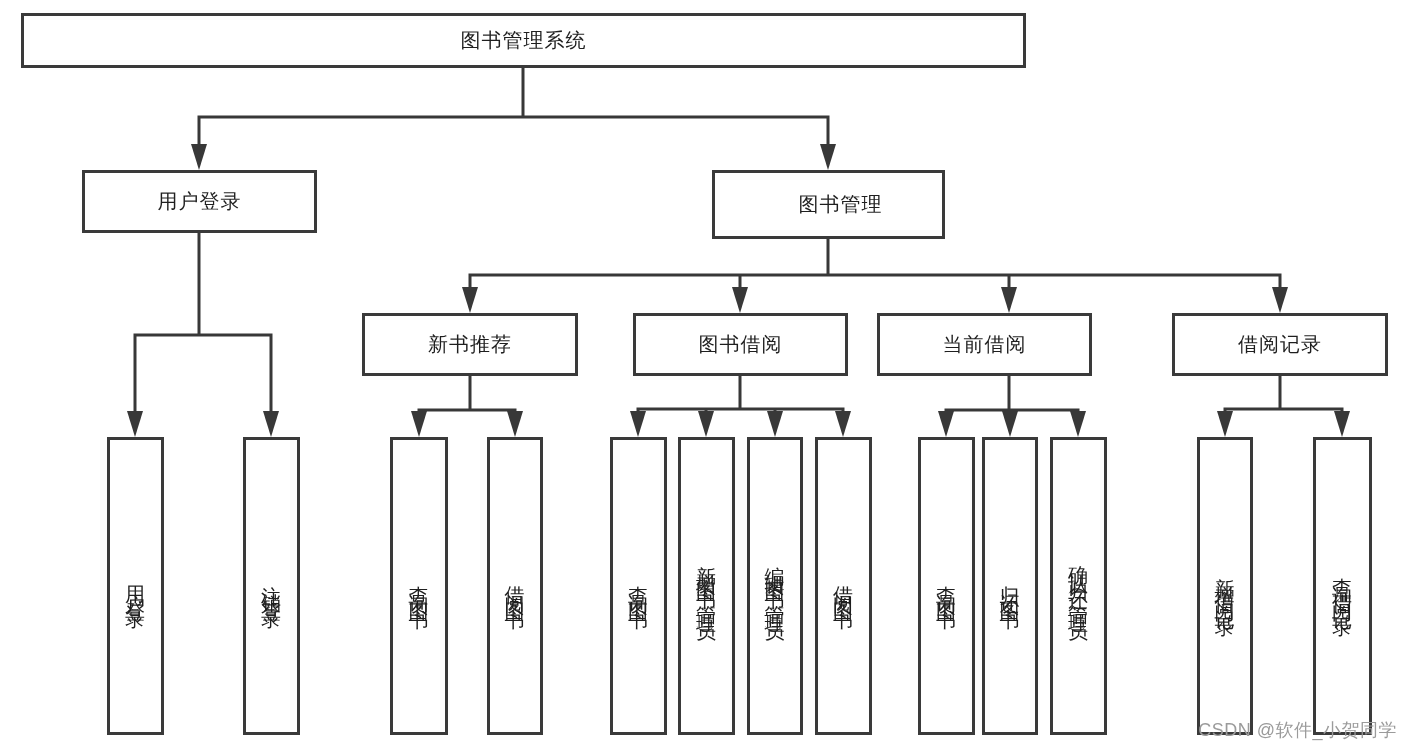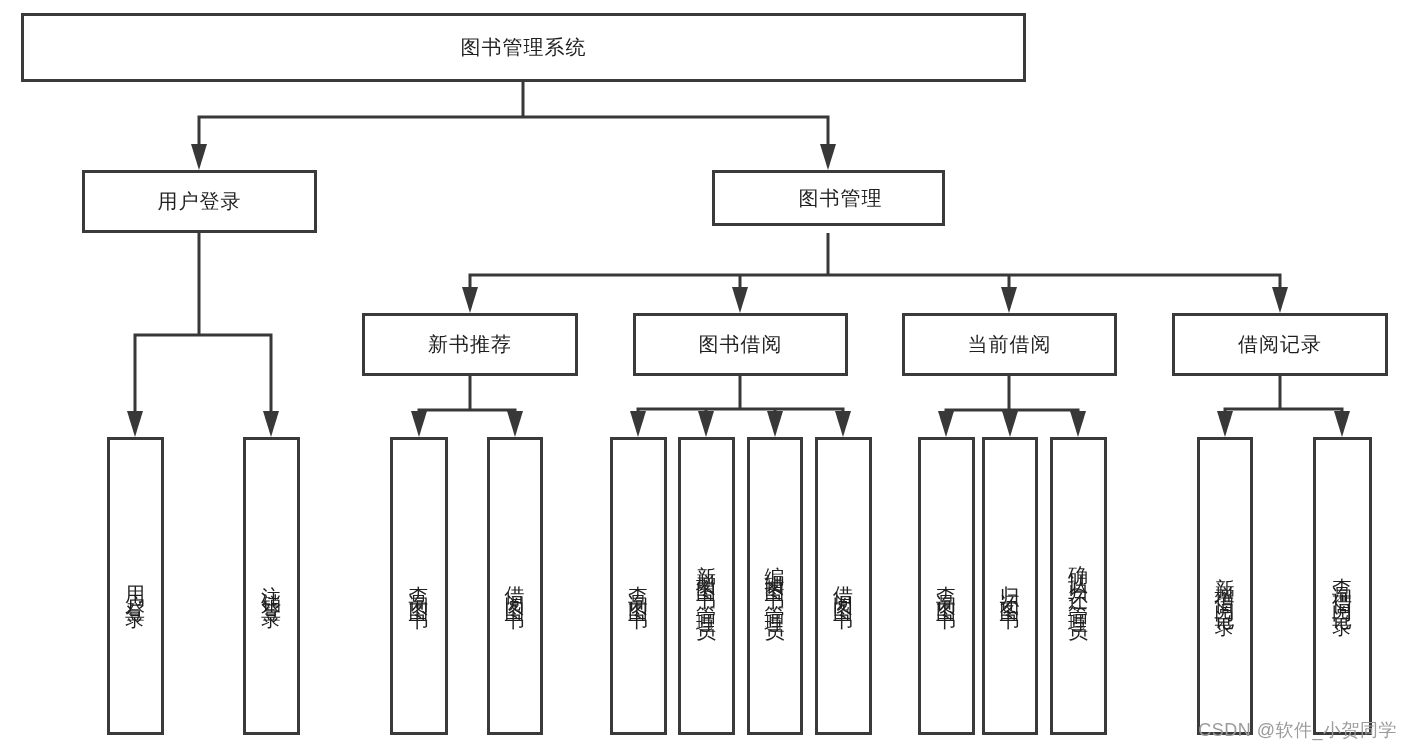--- a/index.html
+++ b/index.html
@@ -53,38 +53,38 @@
       <polygon points="775,437 767,411 783,411"></polygon>
       <polygon points="843,437 835,411 851,411"></polygon>
       <polygon points="946,437 938,411 954,411"></polygon>
       <polygon points="1010,437 1002,411 1018,411"></polygon>
       <polygon points="1078,437 1070,411 1086,411"></polygon>
       <polygon points="1225,437 1217,411 1233,411"></polygon>
       <polygon points="1342,437 1334,411 1350,411"></polygon>
     </g>
   </svg>
 
-  <div class="box" style="left:21px;top:13px;width:1005px;height:69px;">
+  <div class="box" style="left:21px;top:13px;width:1005px;height:55px;">
     <span>图书管理系统</span>
   </div>
 
   <div class="box" style="left:82px;top:170px;width:235px;height:63px;">
     <span>用户登录</span>
   </div>
-  <div class="box" style="left:712px;top:170px;width:233px;height:56px;padding-left:24px;">
+  <div class="box" style="left:712px;top:170px;width:233px;height:69px;padding-left:24px;">
     <span>图书管理</span>
   </div>
 
   <div class="box" style="left:633px;top:313px;width:215px;height:63px;">
     <span>图书借阅</span>
   </div>
   <div class="box" style="left:362px;top:313px;width:216px;height:63px;">
     <span>新书推荐</span>
   </div>
-  <div class="box" style="left:902px;top:313px;width:215px;height:63px;">
+  <div class="box" style="left:877px;top:313px;width:215px;height:63px;">
     <span>当前借阅</span>
   </div>
   <div class="box" style="left:1172px;top:313px;width:216px;height:63px;">
     <span>借阅记录</span>
   </div>
 
   <div class="box leaf" style="left:107px;top:437px;width:57px;height:298px;">
     <span class="vtext">用户登录</span>
   </div>
   <div class="box leaf" style="left:243px;top:437px;width:57px;height:298px;">

